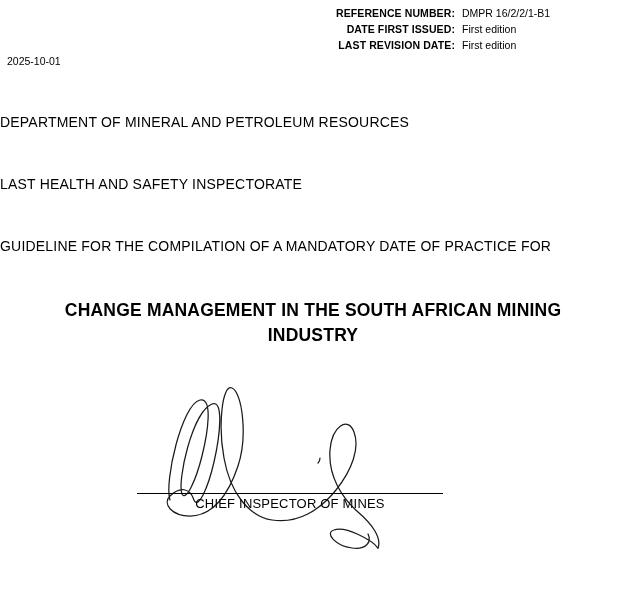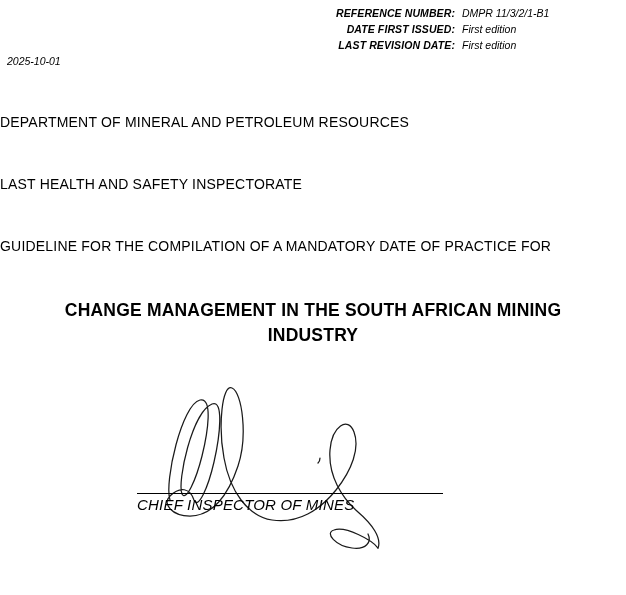--- a/index.html
+++ b/index.html
@@ -21,21 +21,20 @@
     position: absolute;
     top: 5px;
     left: 0;
     width: 626px;
   }
   .meta-row {
     display: flex;
     align-items: flex-end;
     height: 16px;
     line-height: 16px;
-    font-style: italic;
   }
   .meta-label {
     width: 455px;
     text-align: right;
     font-size: 10.5px;
     font-weight: bold;
     letter-spacing: 0.1px;
     white-space: nowrap;
   }
   .meta-value {
@@ -103,36 +102,35 @@
     left: 137px;
     width: 306px;
     height: 0;
     border-top: 1.4px solid #000000;
   }
   .sig-caption {
     position: absolute;
     top: 496px;
     left: 137px;
     width: 306px;
-    text-align: left;
-    font-size: 15px;
+    text-align: center;
+    font-size: 13px;
     font-weight: normal;
     letter-spacing: 0.2px;
     white-space: nowrap;
-    font-style: italic;
   }
 </style>
 </head>
 <body>
 
 <div class="meta-block">
 
   <div class="meta-row">
     <div class="meta-label">REFERENCE NUMBER:</div>
-    <div class="meta-value">DMPR 11/3/2/1-B1</div>
+    <div class="meta-value">DMPR 16/2/2/1-B1</div>
   </div>
 
   <div class="meta-row">
     <div class="meta-label">DATE FIRST ISSUED:</div>
     <div class="meta-value">First edition</div>
   </div>
 
   <div class="meta-row">
     <div class="meta-label">LAST REVISION DATE:</div>
     <div class="meta-value">First edition</div>

